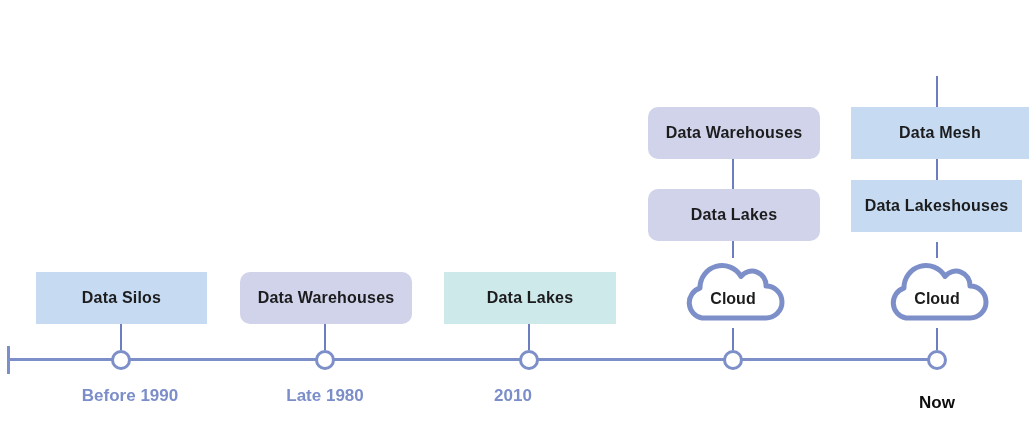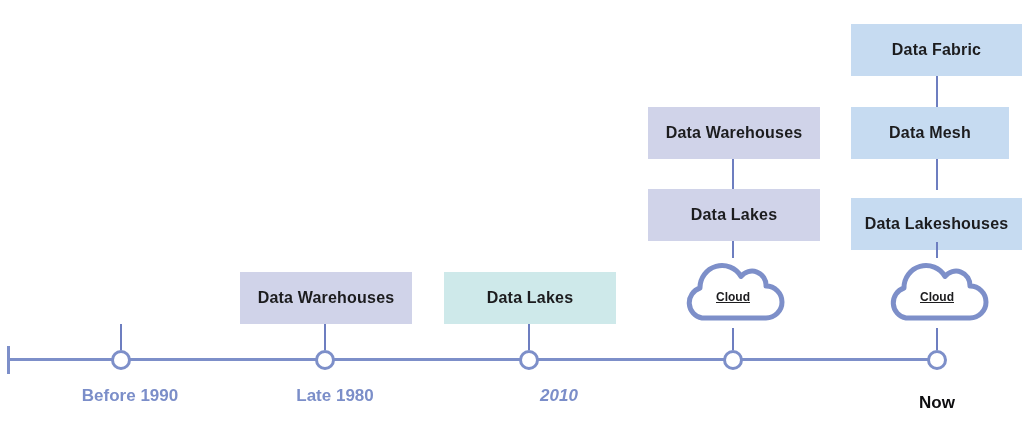--- a/index.html
+++ b/index.html
@@ -20,21 +20,21 @@
     height: 52px;
     display: flex;
     align-items: center;
     justify-content: center;
     font-size: 16px;
     font-weight: 600;
     color: var(--box-text, #1c1c1e);
     letter-spacing: 0.2px;
   }
   .bg-blue   { background: var(--light-blue, #c6dbf1); }
-  .bg-lav    { background: var(--lavender, #d0d3e9); }
+  .bg-lav    { background: var(--lavender, #d0d3e9); border-radius: 10px; }
   .bg-teal   { background: var(--teal, #cee9ea); }
 
   .connector {
     position: absolute;
     width: 2px;
     background: var(--connector, #6d7ec0);
   }
   .axis-line {
     position: absolute;
     left: 8px;
@@ -84,31 +84,33 @@
     stroke: var(--periwinkle, #7d8fc9);
     stroke-width: 5;
     stroke-linejoin: round;
   }
   .cloud .cloud-text {
     position: absolute;
     left: 0;
     top: 36px;
     width: 100%;
     text-align: center;
-    font-size: 12px;
+    font-size: 16px;
     font-weight: 600;
     color: var(--box-text, #1c1c1e);
-    text-decoration: underline;
   }
 </style>
 </head>
 <body>
 
 <div class="canvas">
 
+  <div class="era-box bg-blue" style="left:36px; top:272px; width:171px;">
+    <span>Data Silos</span>
+  </div>
   <div class="connector" style="left:120px; top:324px; height:26px;"></div>
 
   <div class="era-box bg-lav" style="left:240px; top:272px; width:172px;">
     <span>Data Warehouses</span>
   </div>
   <div class="connector" style="left:324px; top:324px; height:26px;"></div>
 
   <div class="era-box bg-teal" style="left:444px; top:272px; width:172px;">
     <span>Data Lakes</span>
   </div>
@@ -123,29 +125,26 @@
   </div>
   <div class="connector" style="left:732px; top:241px; height:17px;"></div>
   <div class="cloud" style="left:680px;">
     <svg viewBox="0 0 106 76" aria-hidden="true">
       <path d="M 22 64 A 15.5 15.5 0 0 1 20 34 A 22 22 0 0 1 61 22.5 A 14 14 0 0 1 86 32 A 16 16 0 0 1 86 64 Z"></path>
     </svg>
     <div class="cloud-text">Cloud</div>
   </div>
   <div class="connector" style="left:732px; top:328px; height:22px;"></div>
 
-  <div class="era-box bg-blue" style="left:851px; top:24px; width:171px;">
-    <span>Data Fabric</span>
-  </div>
   <div class="connector" style="left:936px; top:76px; height:31px;"></div>
-  <div class="era-box bg-blue" style="left:851px; top:107px; width:158px;">
+  <div class="era-box bg-blue" style="left:851px; top:107px; width:178px;">
     <span>Data Mesh</span>
   </div>
   <div class="connector" style="left:936px; top:159px; height:31px;"></div>
-  <div class="era-box bg-blue" style="left:851px; top:198px; width:171px;justify-content:center;">
+  <div class="era-box bg-blue" style="left:851px; top:180px; width:171px;justify-content:center;">
     <span>Data Lakeshouses</span>
   </div>
   <div class="connector" style="left:936px; top:242px; height:16px;"></div>
   <div class="cloud" style="left:884px;">
     <svg viewBox="0 0 106 76" aria-hidden="true">
       <path d="M 22 64 A 15.5 15.5 0 0 1 20 34 A 22 22 0 0 1 61 22.5 A 14 14 0 0 1 86 32 A 16 16 0 0 1 86 64 Z"></path>
     </svg>
     <div class="cloud-text">Cloud</div>
   </div>
   <div class="connector" style="left:936px; top:328px; height:22px;"></div>
@@ -153,18 +152,18 @@
   <div class="axis-cap"></div>
   <div class="axis-line"></div>
 
   <div class="node" style="left:111px;"></div>
   <div class="node" style="left:315px;"></div>
   <div class="node" style="left:519px;"></div>
   <div class="node" style="left:723px;"></div>
   <div class="node" style="left:927px;"></div>
 
   <div class="year-label" style="left:130px;">Before 1990</div>
-  <div class="year-label" style="left:335px;text-align:right;">Late 1980</div>
-  <div class="year-label" style="left:559px;font-style:italic;">2010</div>
+  <div class="year-label" style="left:325px;text-align:right;">Late 1980</div>
+  <div class="year-label" style="left:513px;">2010</div>
   <div class="year-label" style="left:733px;margin-top:40px;">2016</div>
   <div class="year-label now" style="left:937px;">Now</div>
 
 </div>
 
 </body></html>

